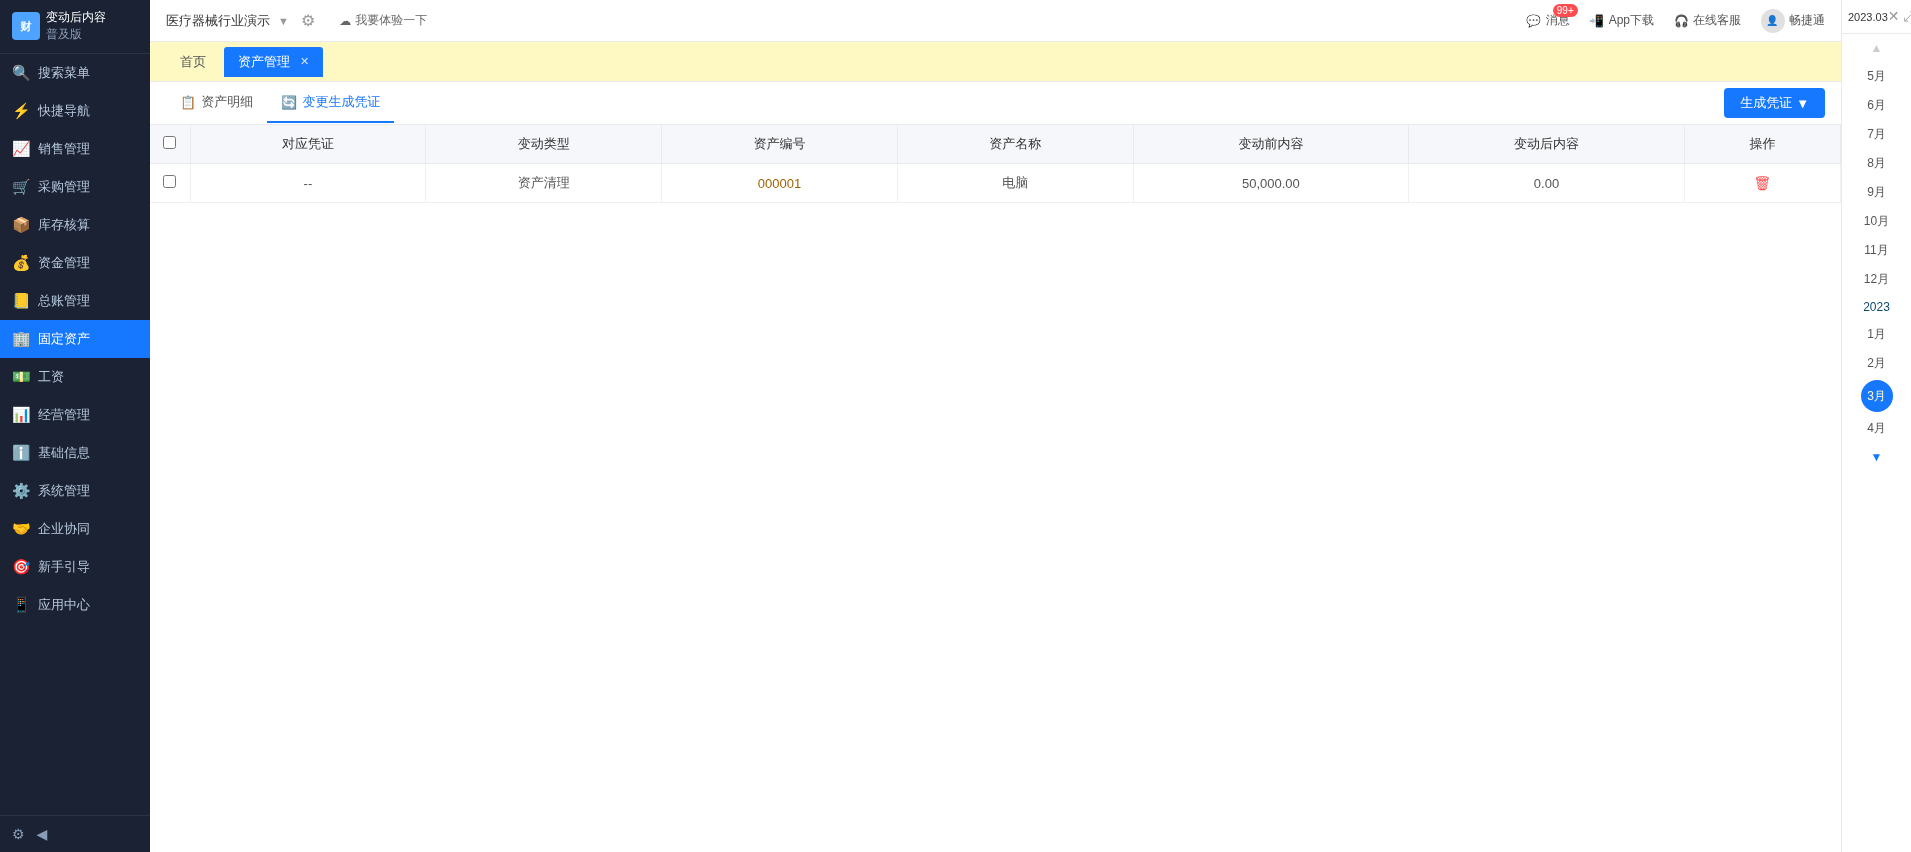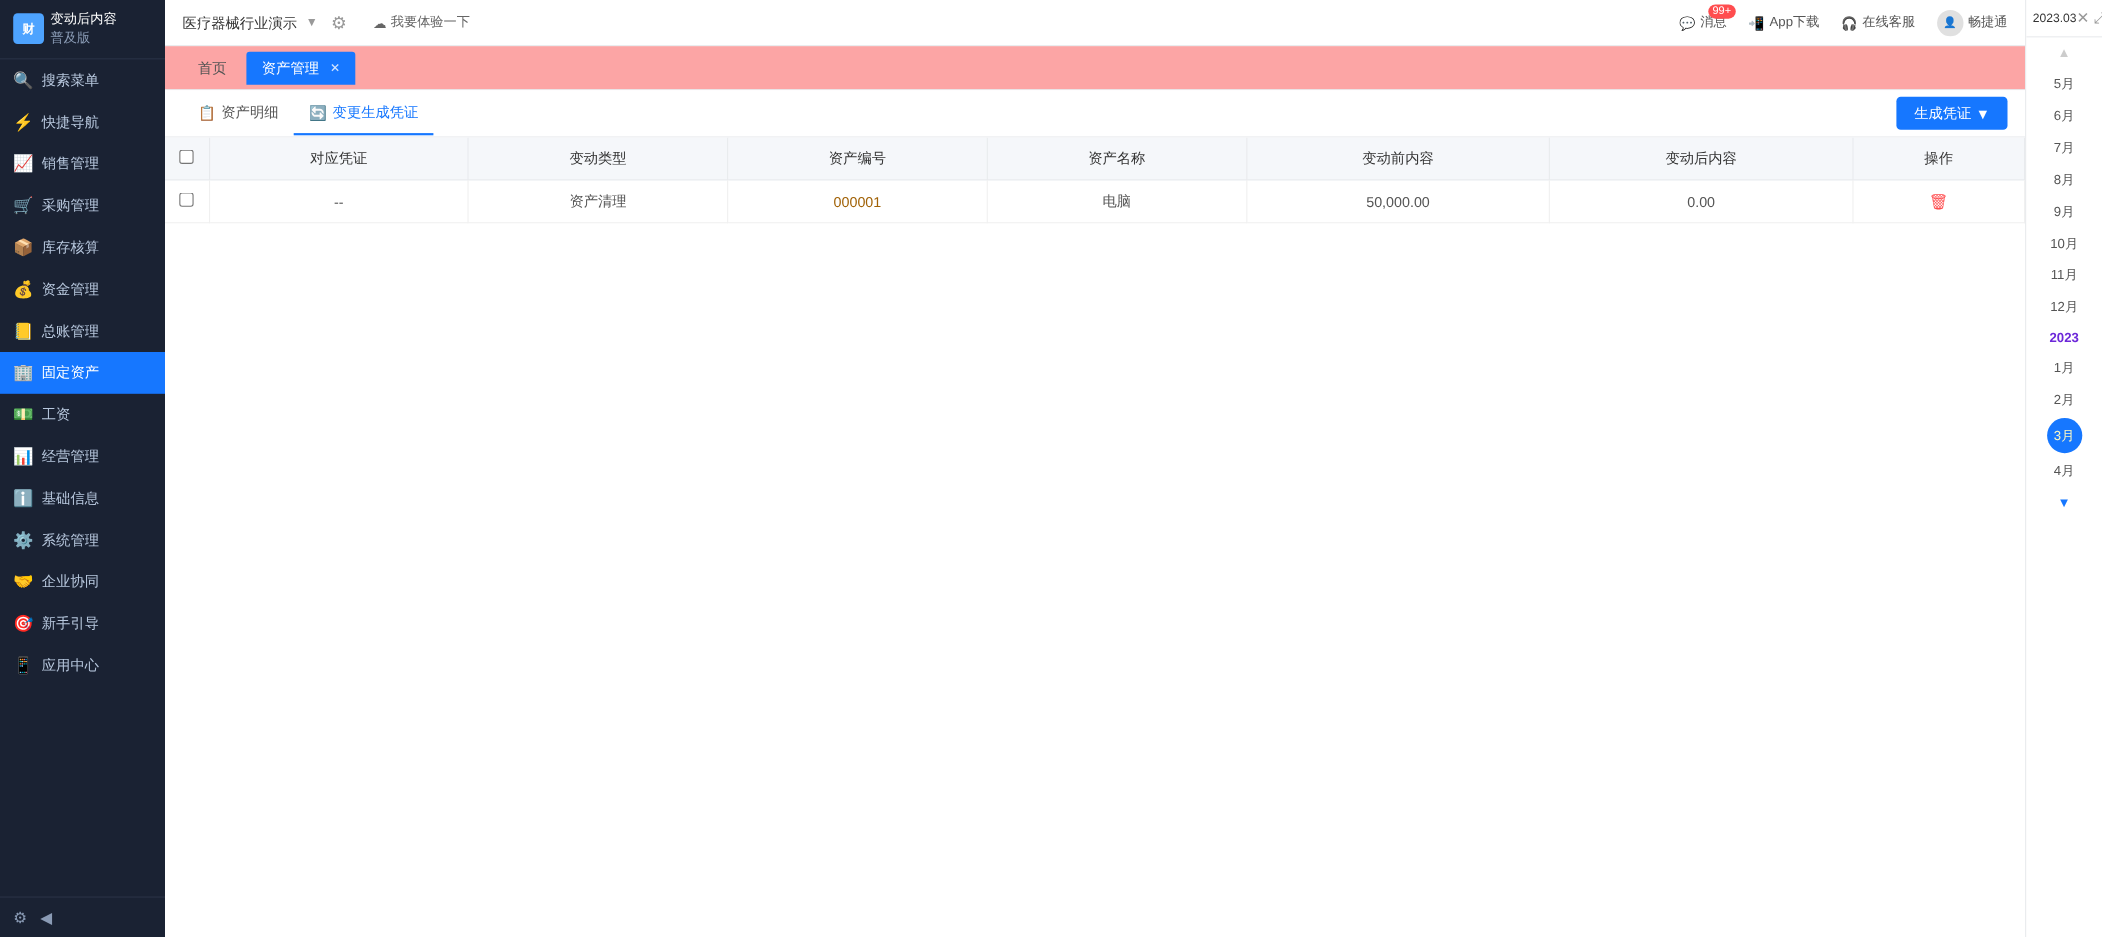--- a/index.html
+++ b/index.html
@@ -162,21 +162,21 @@
       display: flex;
       align-items: center;
       justify-content: center;
       font-size: 10px;
       color: #999;
     }
 
     
     .tab-bar {
       height: 40px;
-      background: #fca5a5;
+      background: #fef9c3;
       display: flex;
       align-items: center;
       padding: 0 16px;
       border-bottom: 1px solid #e8eaed;
       flex-shrink: 0;
       gap: 4px;
     }
     .tab-item {
       padding: 6px 14px;
       font-size: 13px;
@@ -348,22 +348,22 @@
       border-radius: 50%;
       width: 32px;
       height: 32px;
       display: flex;
       align-items: center;
       justify-content: center;
       margin: 2px auto;
       font-size: 12px;
     }
     .month-item.year-highlight {
-      color: #6d28d9;
-      font-weight: bold;
+      color: #0c4a6e;
+      font-weight: normal;
     }
     .nav-arrow {
       width: 20px;
       height: 20px;
       display: flex;
       align-items: center;
       justify-content: center;
       color: #ccc;
       cursor: pointer;
       font-size: 12px;

